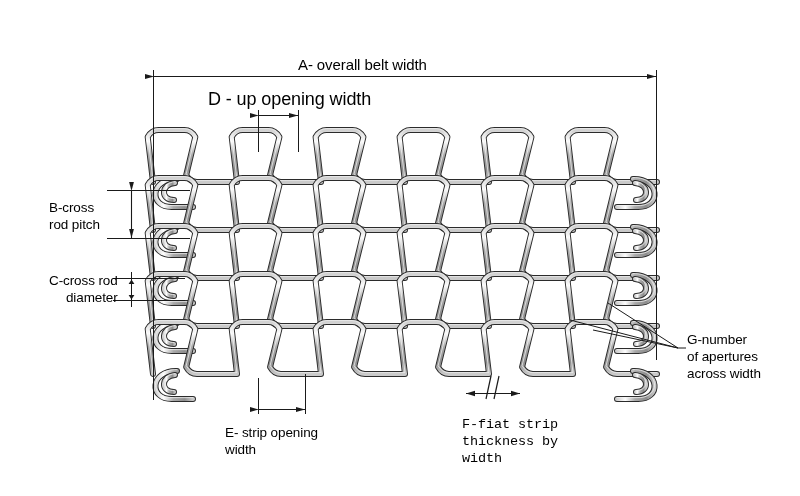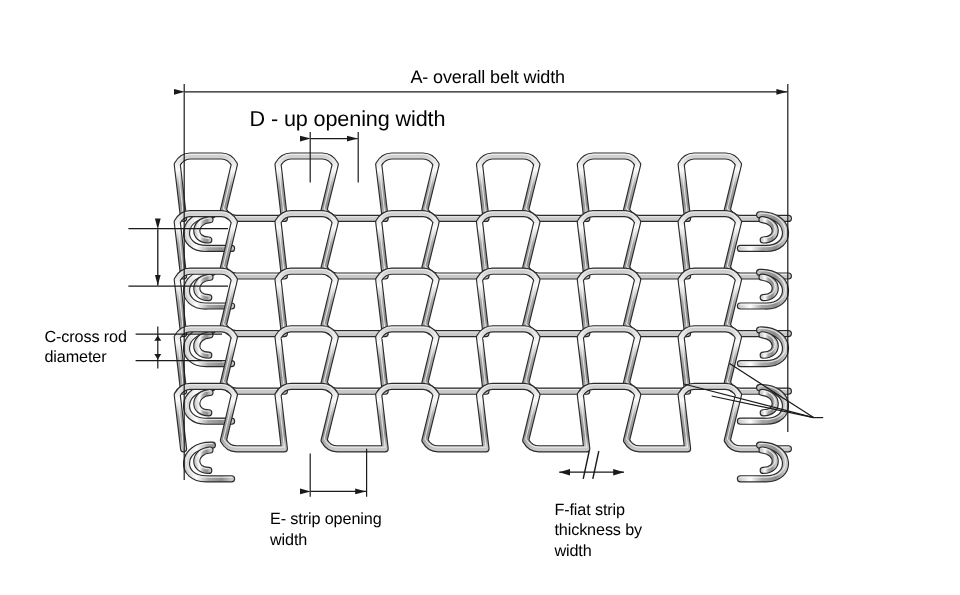--- a/index.html
+++ b/index.html
@@ -34,26 +34,26 @@
     font-size: 13.5px;
     line-height: 17px;
     color: #000;
     white-space: pre-line;
     letter-spacing: -0.1px;
   }
   .lbl-title {
     font-size: 15px;
     line-height: 18px;
   }
-  .lbl-a { left: 298px; top: 56px; margin-left: 44px; }
+  .lbl-a { left: 298px; top: 56px; }
   .lbl-d { left: 208px; top: 91px; font-size: 18px; }
   .lbl-b { left: 49px;  top: 199px; }
-  .lbl-c { left: 37px;  top: 272px; }
+  .lbl-c { left: 49px;  top: 272px; text-align: right; }
   .lbl-e { left: 225px; top: 424px; }
-  .lbl-f { left: 462px; top: 416px; }
+  .lbl-f { left: 462px; top: 416px; font-family: Liberation Mono, monospace; }
   .lbl-g { left: 687px; top: 331px; }
 </style>
 </head>
 <body>
 
 <div id="diagram-root">
 
   <svg class="stage" viewBox="0 0 800 496">
     <defs>
       <linearGradient id="stripGrad" x1="0" y1="0" x2="0" y2="1">
@@ -290,25 +290,30 @@
         <line x1="678" y1="348" x2="686" y2="348" stroke-width="1"></line>
       </g>
 
     </g>
   </svg>
 
   <div class="lbl lbl-title lbl-a">A- overall belt width</div>
 
   <div class="lbl lbl-d">D - up opening width</div>
 
+  <div class="lbl lbl-b">B-cross
+rod pitch</div>
 
   <div class="lbl lbl-c">C-cross rod
 diameter</div>
 
   <div class="lbl lbl-e">E- strip opening
 width</div>
 
   <div class="lbl lbl-f">F-fiat strip
 thickness by
 width</div>
 
+  <div class="lbl lbl-g">G-number
+of  apertures
+across width</div>
 
 </div>
 
 </body></html>

